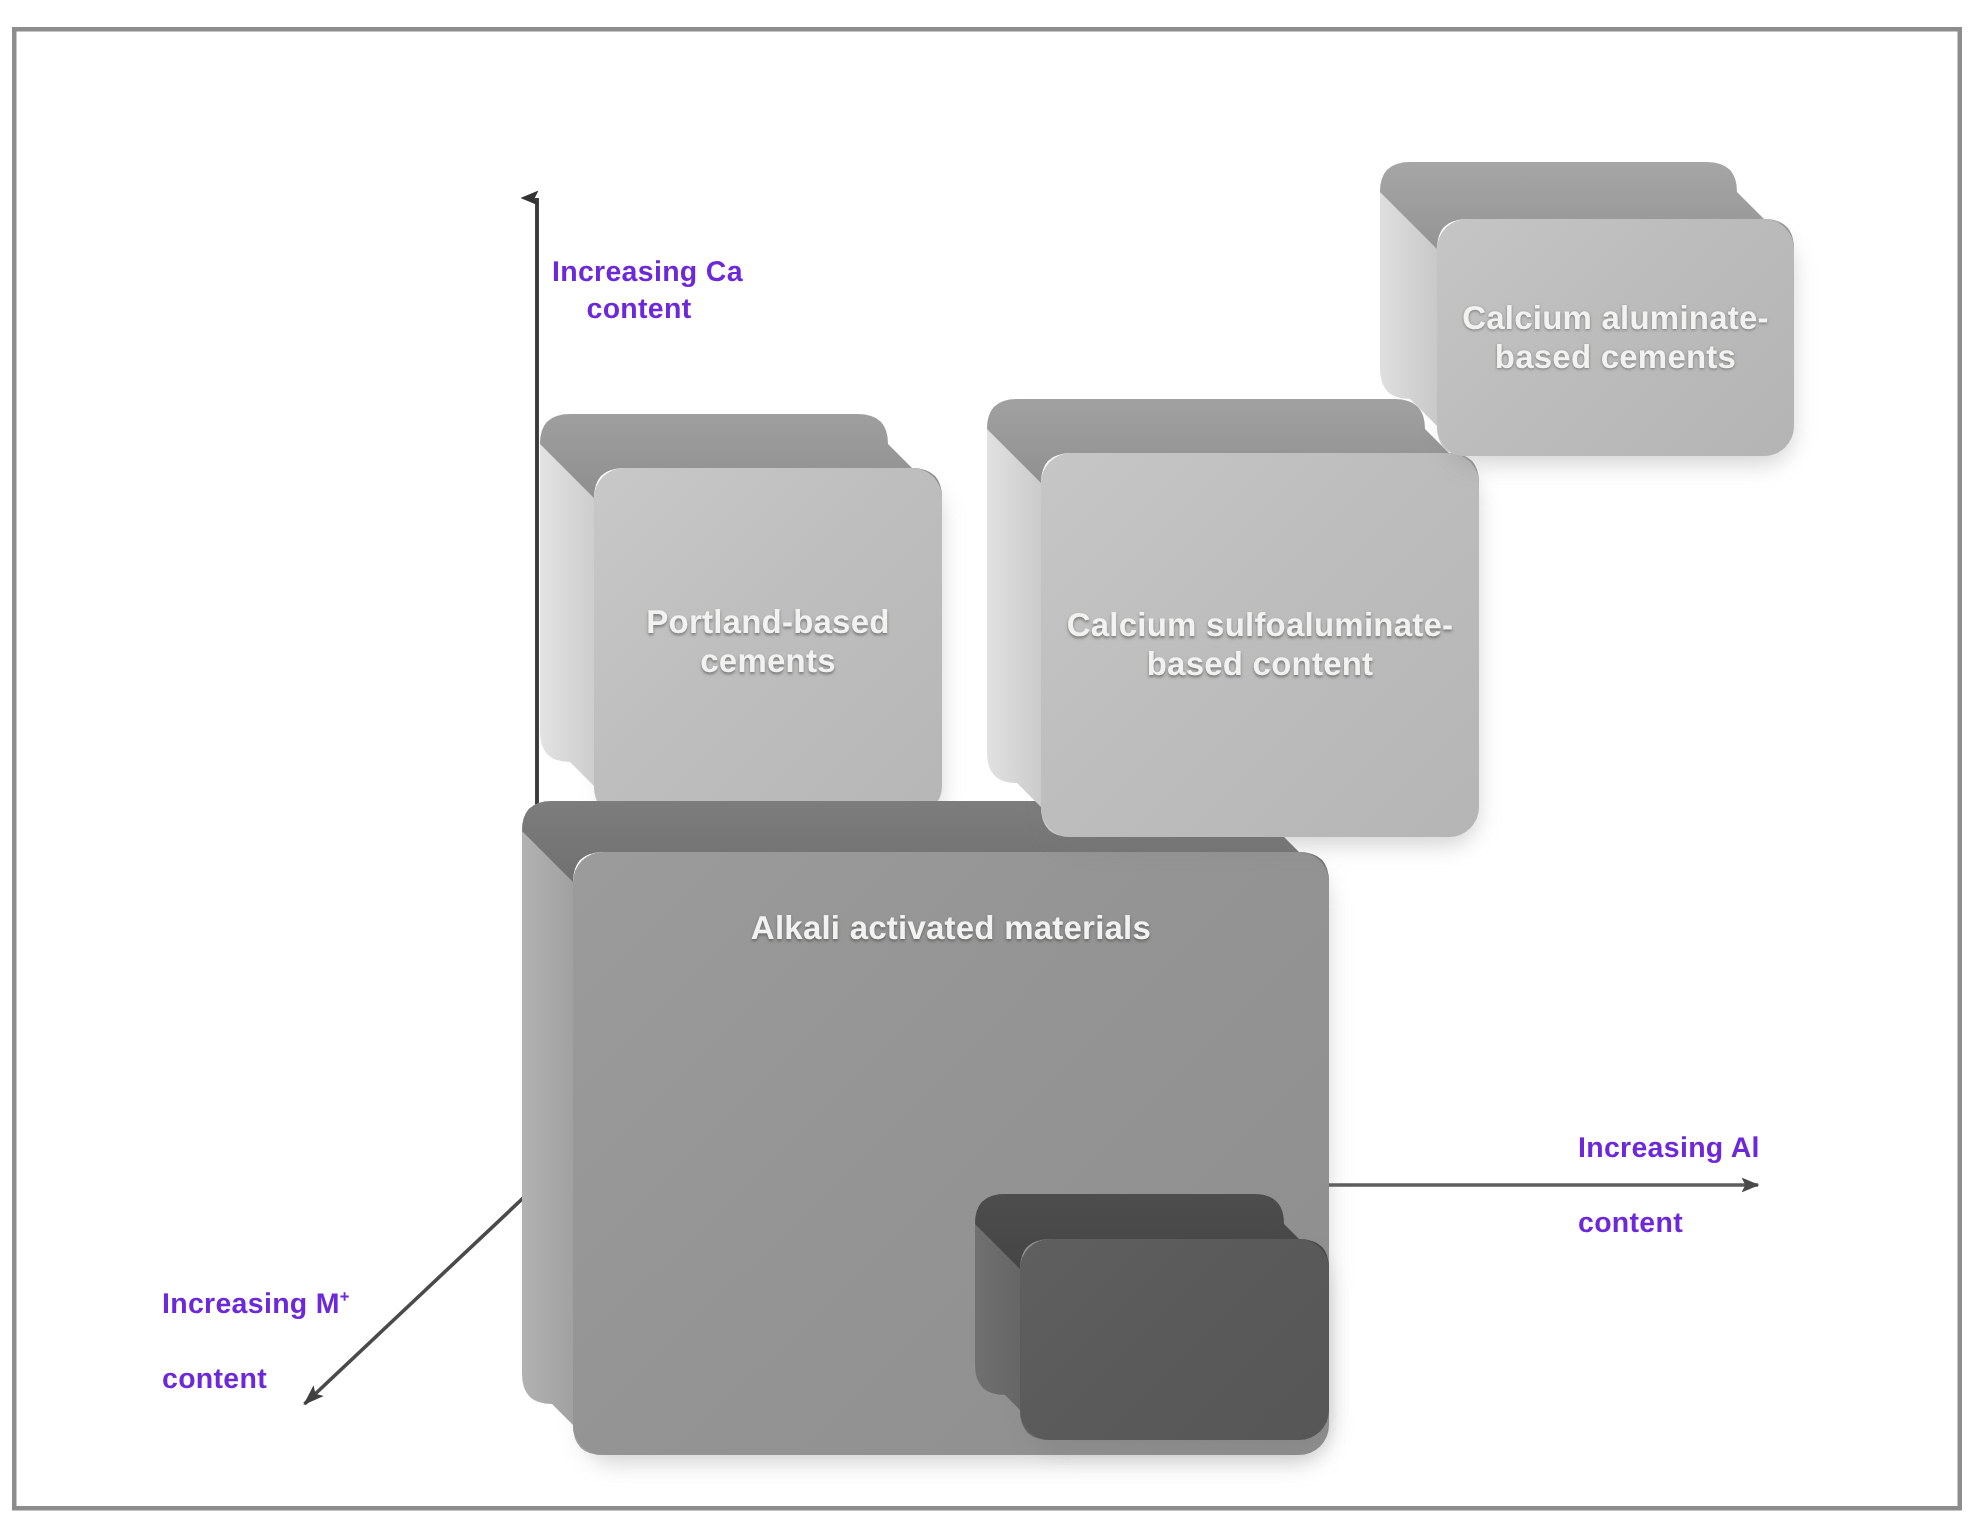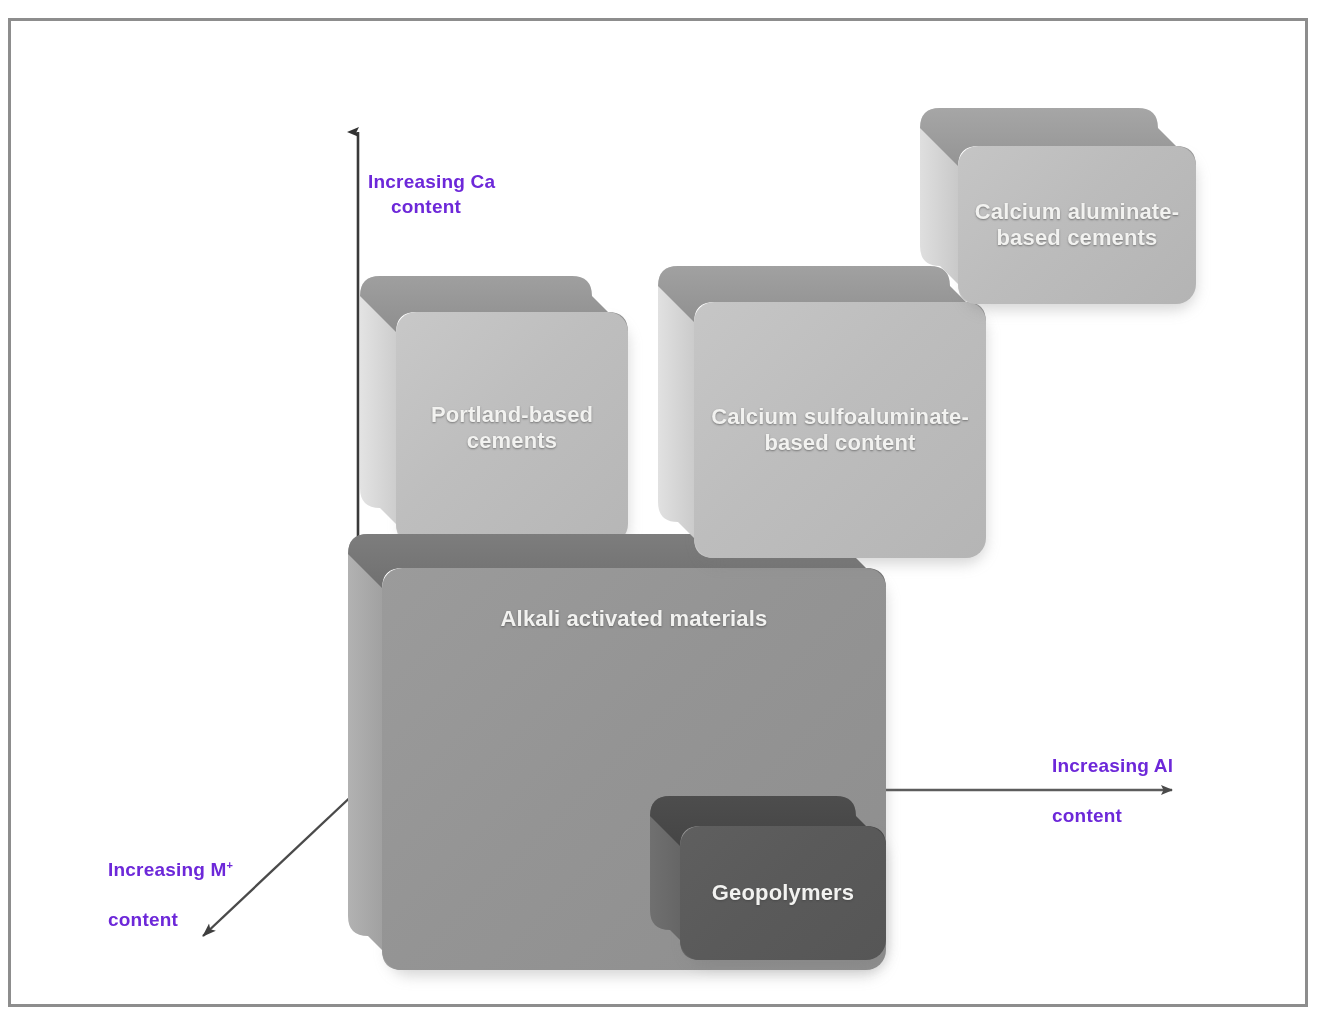--- a/index.html
+++ b/index.html
@@ -247,16 +247,15 @@
           </linearGradient>
           <linearGradient id="gs-geopolymers" x1="0" y1="0" x2="1" y2="0">
             <stop offset="0%" stop-color="#707070"></stop>
             <stop offset="100%" stop-color="#5f5f5f"></stop>
           </linearGradient>
         </defs>
         <path d="M 0 20 Q 0 0 20 0 L 50 30 Q 30 30 30 50 L 30 144 Q 30 164 50 164 L 20 134 Q 0 134 0 114 Z" fill="url(#gs-geopolymers)"></path>
         <path d="M 20 0 L 186 0 Q 206 0 206 20 L 236 50 Q 236 30 216 30 L 50 30 Q 30 30 30 50 L 0 20 Q 0 0 20 0 Z" fill="url(#gt-geopolymers)"></path>
       </svg>
       <div class="face" style="left: 30px; top: 30px; width: 206px; height: 134px; background: linear-gradient(135deg, rgb(95, 95, 95) 0%, rgb(90, 90, 90) 45%, rgb(86, 86, 86) 100%);"></div>
-      <div class="caption" style="left: 30px; top: 30px; width: 206px; height: 134px;">Geopolymers</div>
     </div>
 
 </div>
 
 </body></html>

